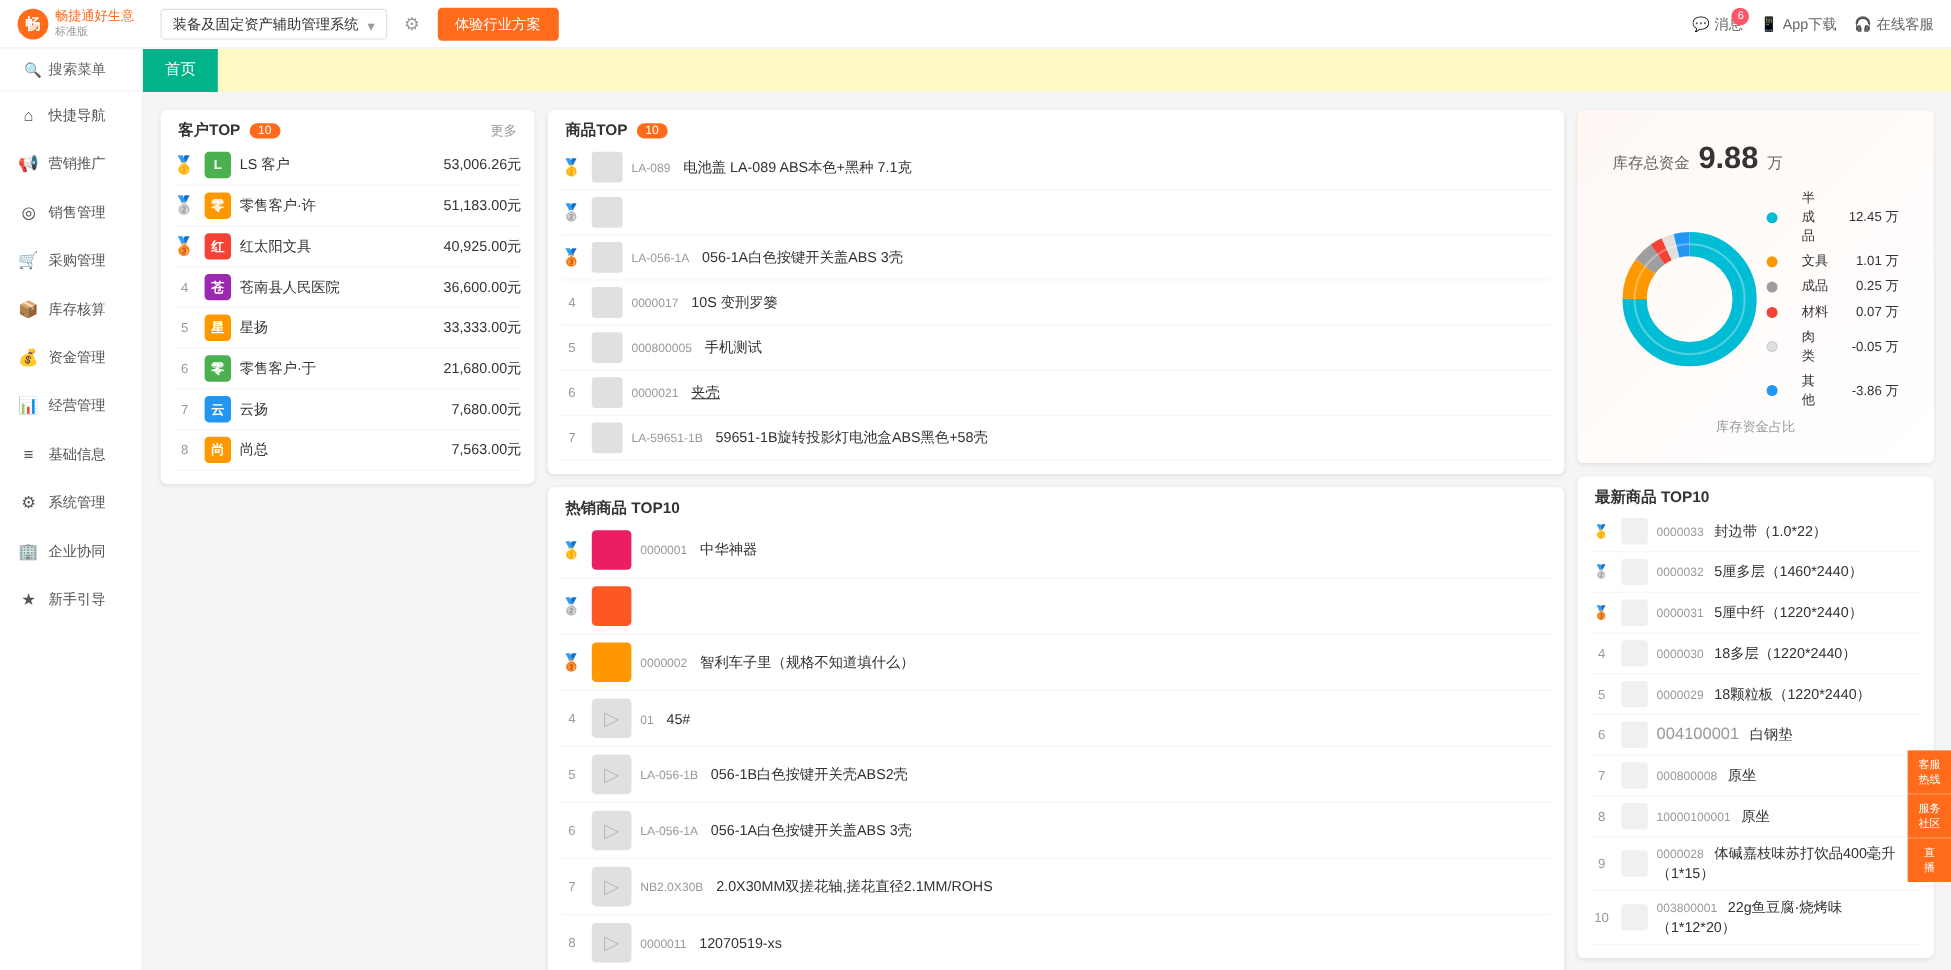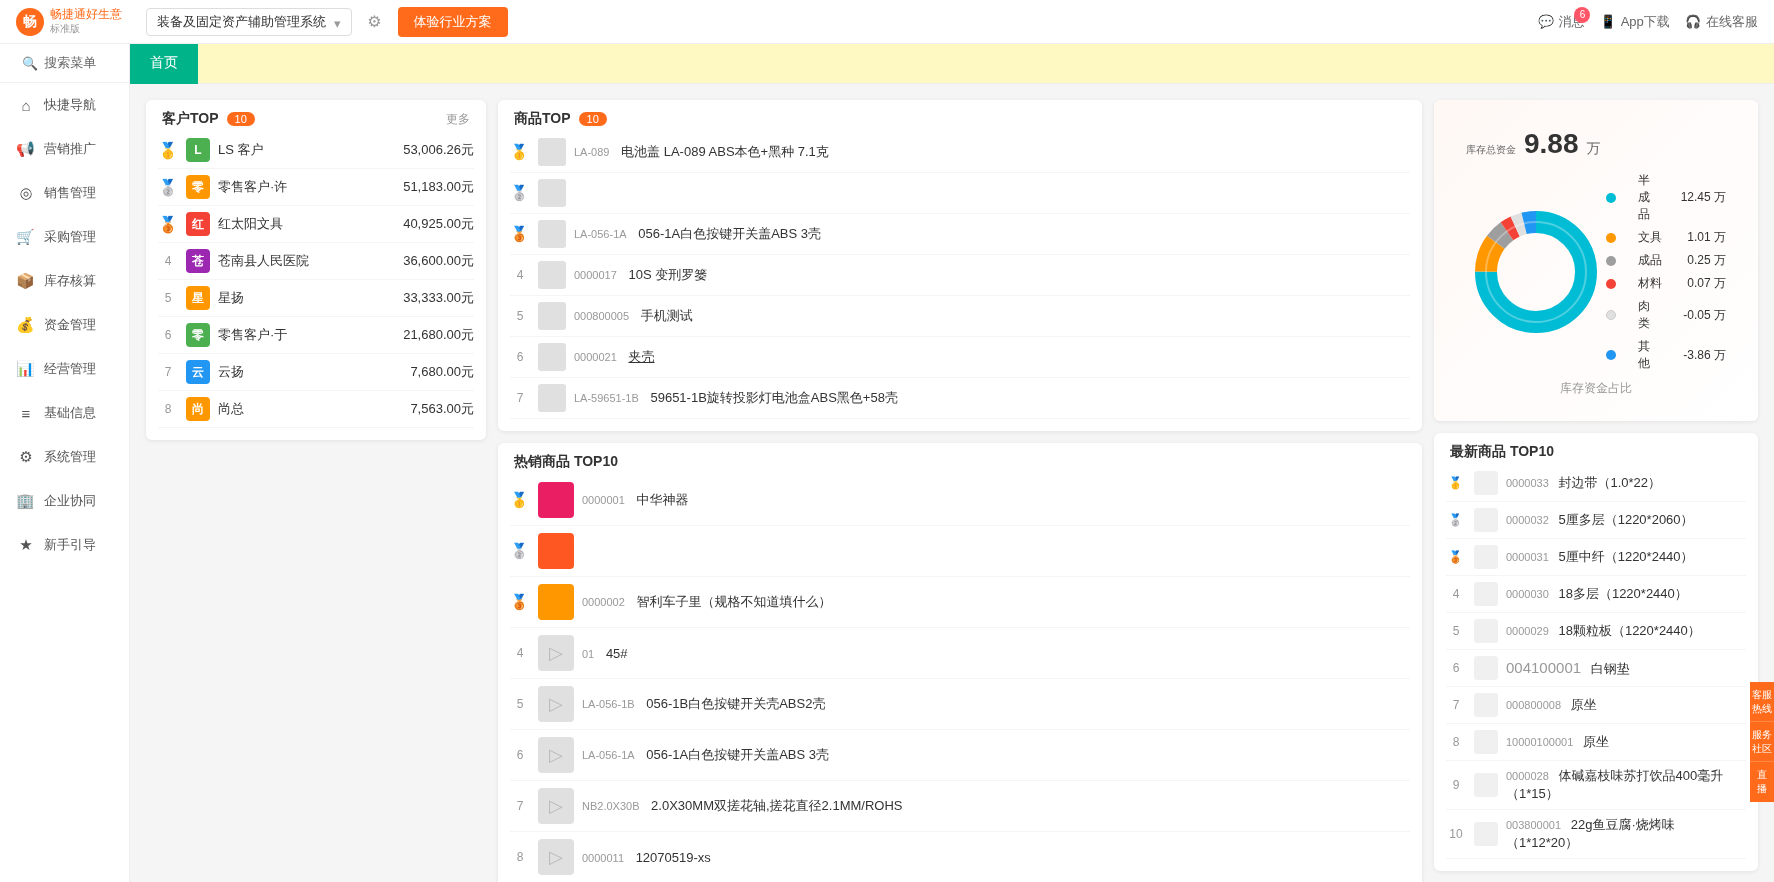--- a/index.html
+++ b/index.html
@@ -64,21 +64,21 @@
 
     
     .new-product-list { padding: 0 12px 12px; }
     .new-product-item { display: flex; align-items: center; padding: 6px 0; border-bottom: 1px solid #f5f5f5; }
     .new-product-rank { width: 20px; font-size: 12px; color: #999; flex-shrink: 0; text-align: center; }
     .new-product-img { width: 24px; height: 24px; background: #f0f0f0; border-radius: 3px; margin: 0 8px; flex-shrink: 0; display: flex; align-items: center; justify-content: center; }
     .new-product-name { flex: 1; font-size: 13px; color: #333; }
 
     
     .stock-card { background: linear-gradient(135deg, #fff8f5, #fff); border-radius: 6px; box-shadow: 0 1px 4px rgba(0,0,0,0.08); padding: 16px; }
-    .stock-total-label { font-size: 10px; color: #666; }
+    .stock-total-label { font-size: 14px; color: #666; }
     .stock-total-value { font-size: 28px; font-weight: bold; color: #333; }
     .stock-total-unit { font-size: 14px; color: #666; }
 
     
     .donut-wrap { display: flex; align-items: center; justify-content: space-around; padding: 8px 16px; }
     .donut-svg-wrap { position: relative; width: 140px; height: 140px; }
     .donut-legend { display: flex; flex-direction: column; gap: 6px; font-size: 12px; }
     .legend-item { display: flex; align-items: center; gap: 22px; justify-content: space-between; min-width: 120px; }
     .legend-dot { width: 10px; height: 10px; border-radius: 50%; flex-shrink: 0; }
     .legend-label { flex: 1; }
@@ -91,21 +91,21 @@
     .scroll-list::-webkit-scrollbar-track { background: #f5f5f5; }
     .scroll-list::-webkit-scrollbar-thumb { background: #ddd; border-radius: 2px; }
 
     
     .top-section-header { padding: 10px 16px 4px; display: flex; align-items: center; justify-content: space-between; }
     .section-title-group { display: flex; align-items: center; gap: 8px; }
     .orange-badge { background: #ff6b1a; color: #fff; border-radius: 10px; font-size: 11px; padding: 1px 8px; }
 
     
     .float-service { position: fixed; right: 0; bottom: 80px; display: flex; flex-direction: column; }
-    .float-btn { width: 24px; height: 40px; background: #ff6b1a; color: #fff; display: flex; flex-direction: column; align-items: center; justify-content: center; cursor: pointer; font-size: 10px; text-align: center; border-bottom: 1px solid rgba(255,255,255,0.2); }
+    .float-btn { width: 40px; height: 40px; background: #ff6b1a; color: #fff; display: flex; flex-direction: column; align-items: center; justify-content: center; cursor: pointer; font-size: 10px; text-align: center; border-bottom: 1px solid rgba(255,255,255,0.2); }
     .float-btn:last-child { border-bottom: none; }
   </style>
 </head>
 <body>
 
 <div class="header">
   <div class="header-logo">
     <div class="logo-icon">
       <span>畅</span>
     </div>
@@ -471,21 +471,21 @@
           <div class="new-product-name">
             <span style="color:#999;font-size:11px;">0000033</span>
             <span style="margin-left:6px;">封边带（1.0*22）</span>
           </div>
         </div>
         <div class="new-product-item">
           <div class="new-product-rank"><span style="color:#b0b0b0;">🥈</span></div>
           <div class="new-product-img"></div>
           <div class="new-product-name">
             <span style="color:#999;font-size:11px;">0000032</span>
-            <span style="margin-left:6px;">5厘多层（1220*2060）</span>
+            <span style="margin-left:6px;">5厘多层（1460*2440）</span>
           </div>
         </div>
         <div class="new-product-item">
           <div class="new-product-rank"><span style="color:#c87941;">🥉</span></div>
           <div class="new-product-img"></div>
           <div class="new-product-name">
             <span style="color:#999;font-size:11px;">0000031</span>
             <span style="margin-left:6px;">5厘中纤（1220*2440）</span>
           </div>
         </div>

